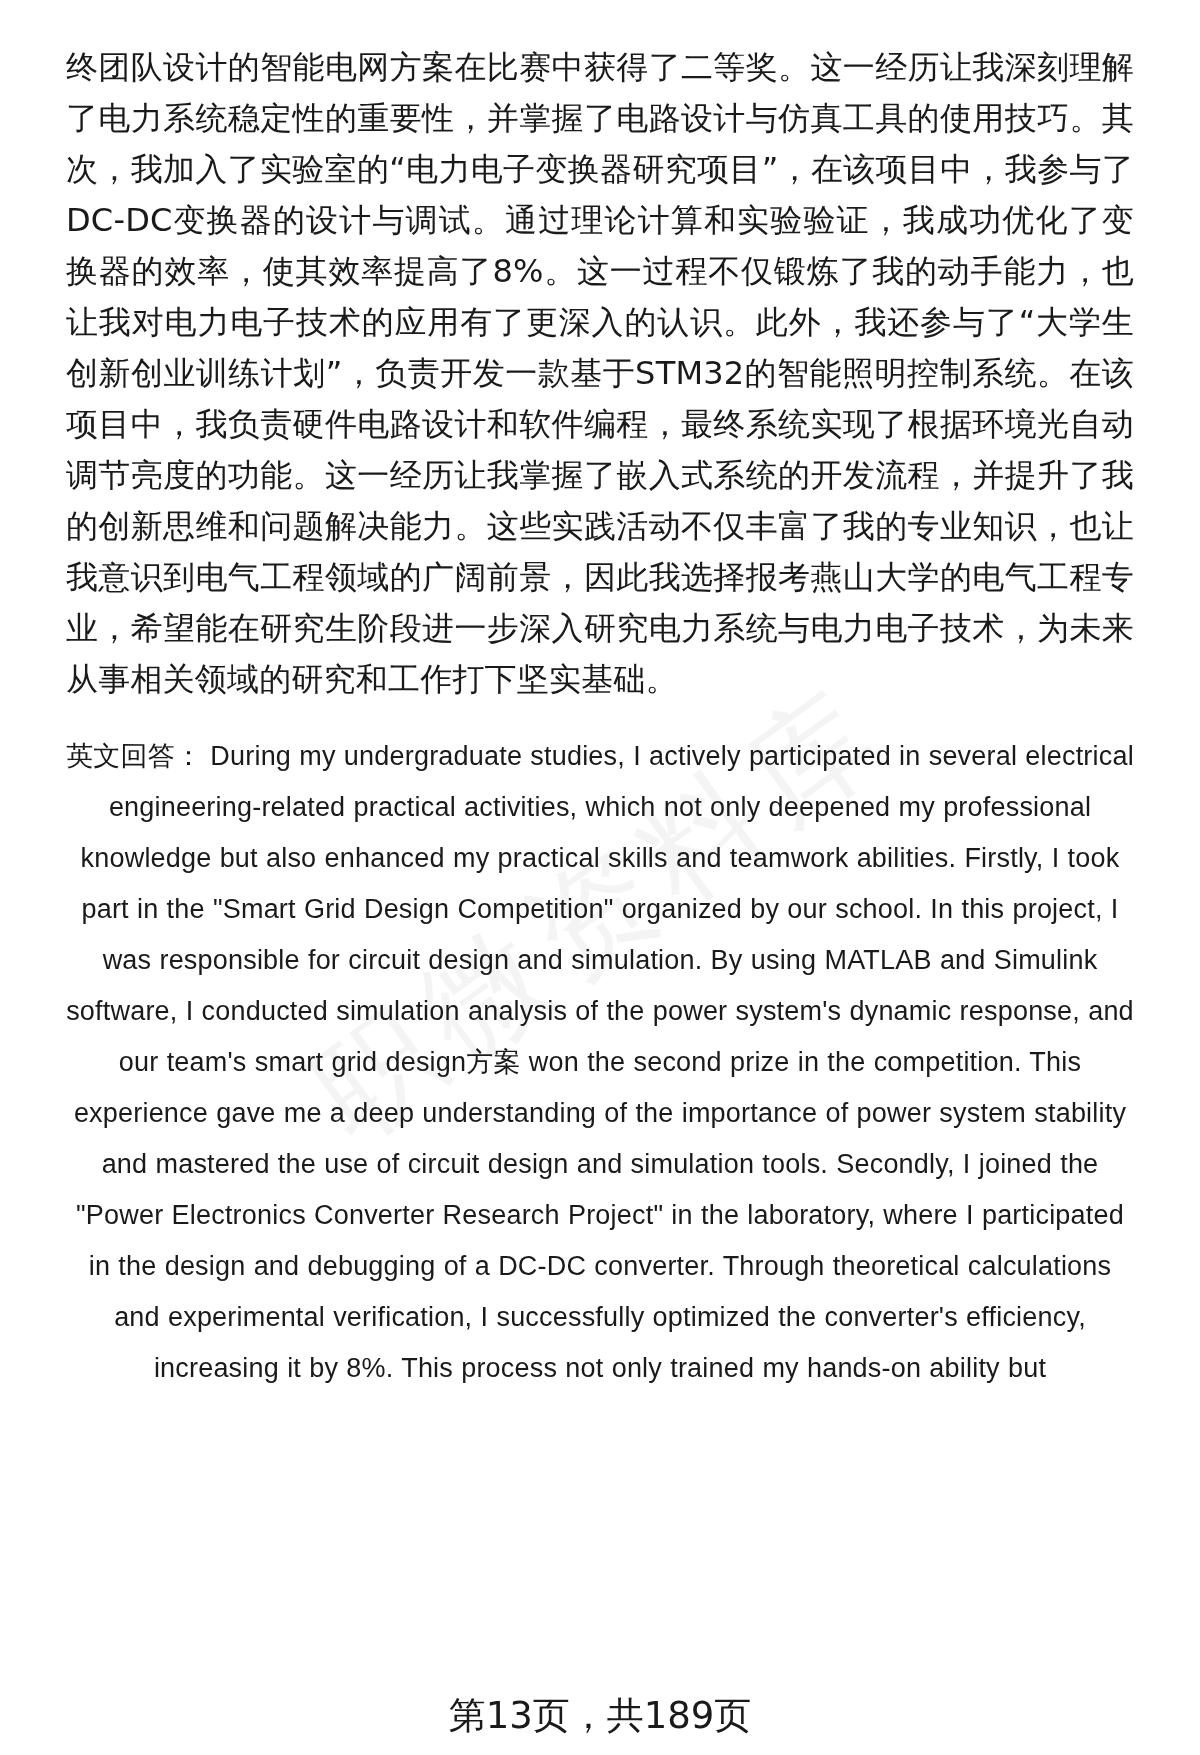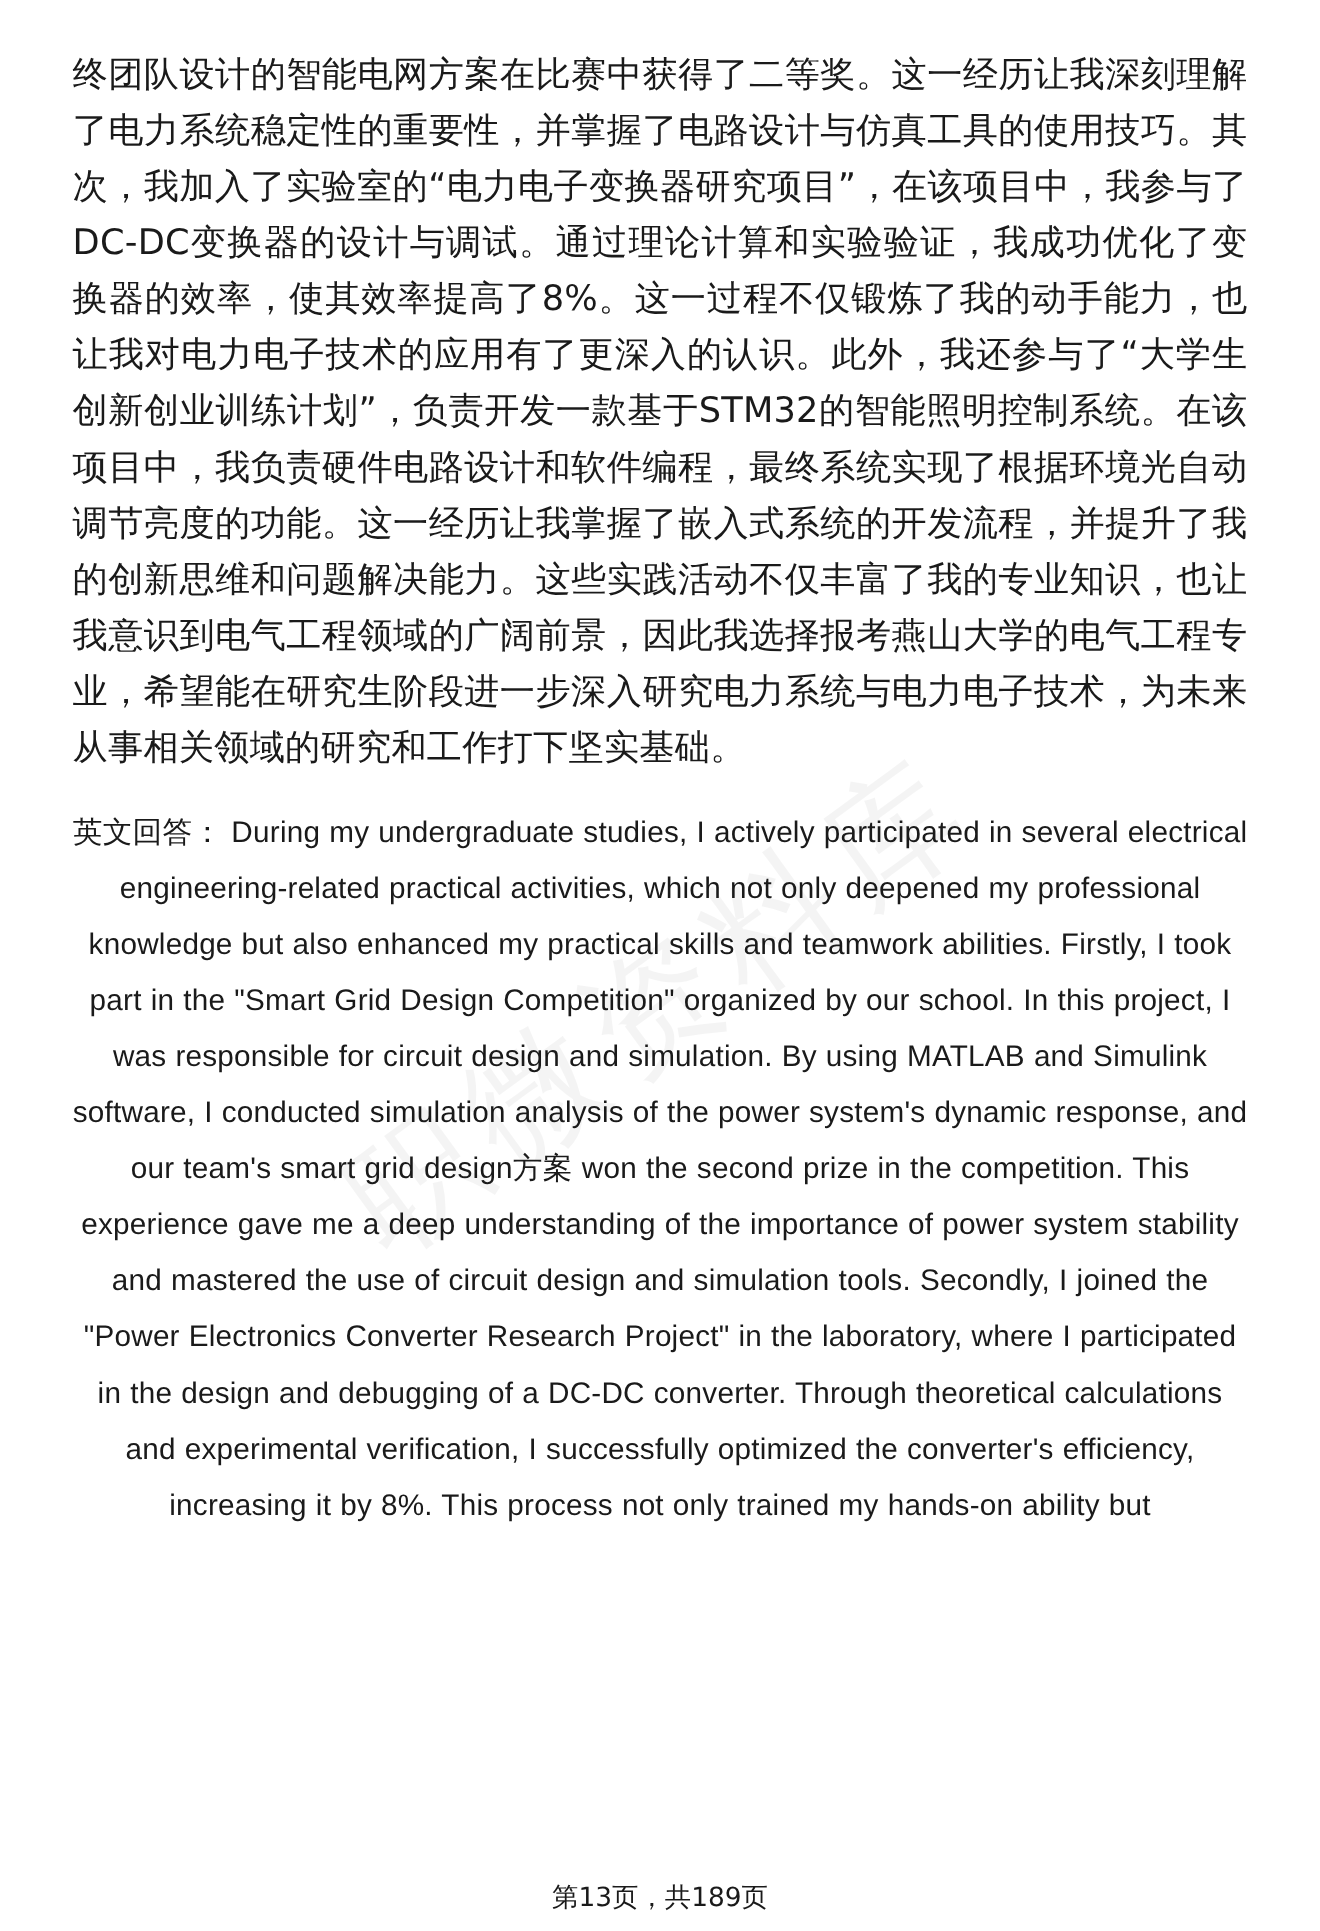--- a/index.html
+++ b/index.html
@@ -56,21 +56,21 @@
     font-family: "Liberation Sans", sans-serif;
     font-size: 27px;
     text-align: center;
   }
   .footer {
     position: absolute;
     left: 0;
     right: 0;
     bottom: 14px;
     text-align: center;
-    font-size: 24px;
+    font-size: 37px;
     font-family: "DejaVu Sans", "Liberation Sans", sans-serif;
     color: #1a1a1a;
     z-index: 2;
   }
 </style>
 </head>
 <body>
 
 <div class="page">
 

